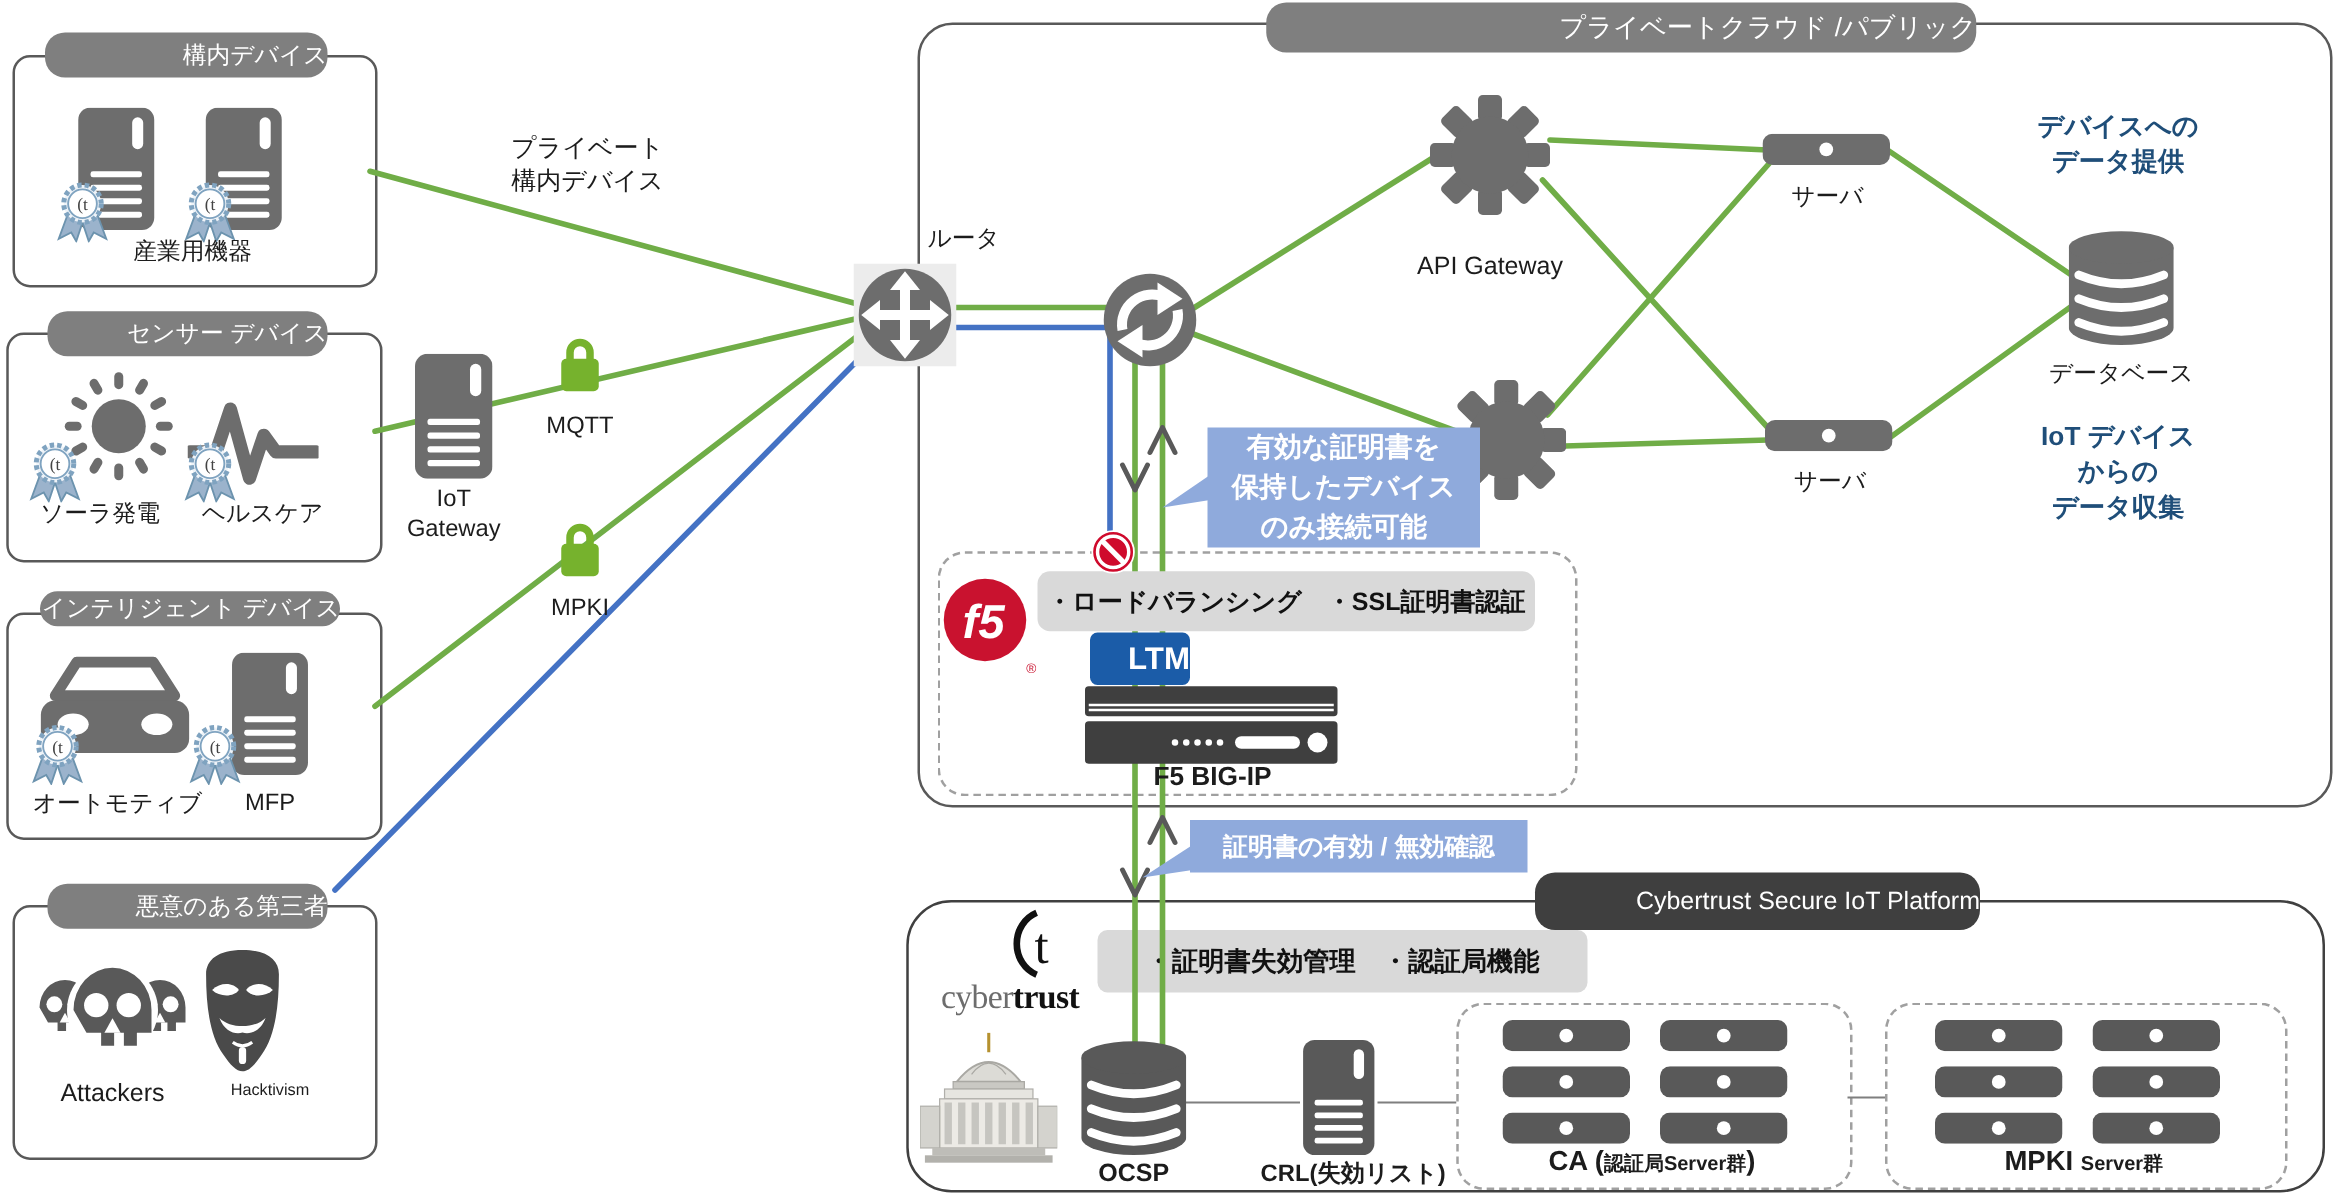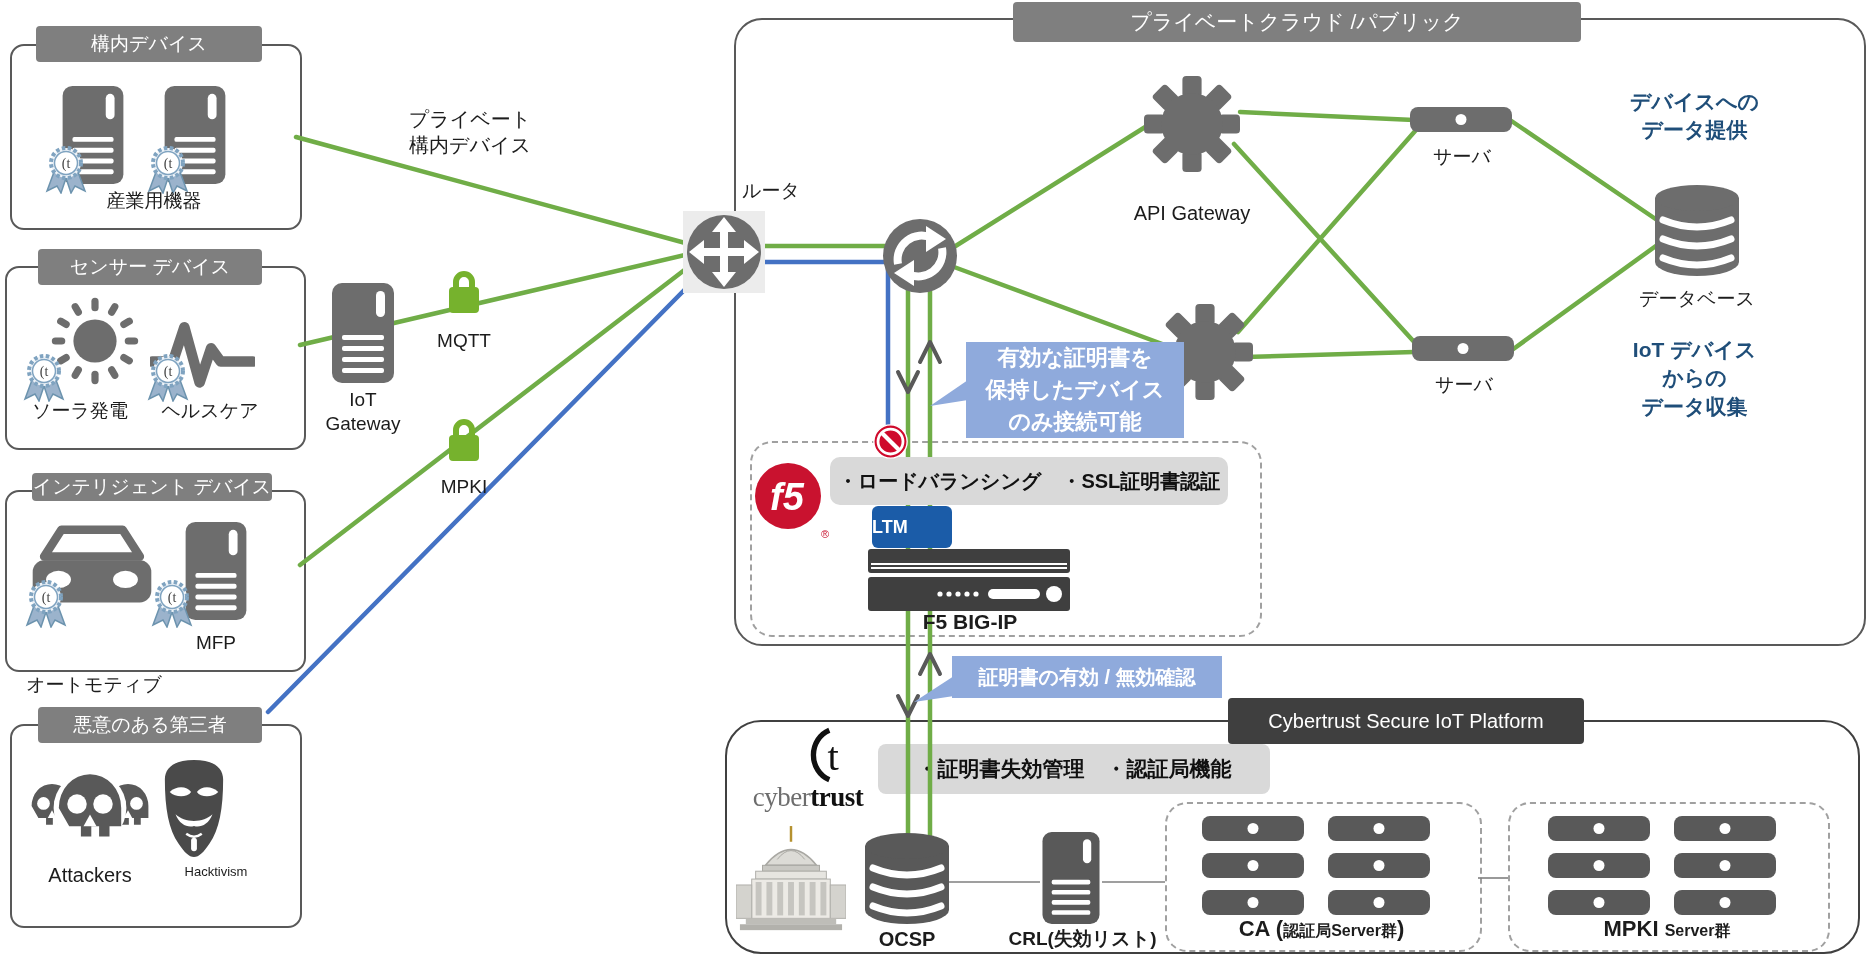--- a/index.html
+++ b/index.html
@@ -1,19 +1,19 @@
 <!DOCTYPE html>
 <html style="--green: #70ad47; --blue: #4472c4; --lock-green: #76b22d; --pill-gray: #7f7f7f; --dark-pill: #3f3f3f; --callout-blue: #8faadc; --note-blue: #1f4e79; --ltm-blue: #1b5ca8; --bar-gray: #d9d9d9;"><head>
 <meta charset="utf-8">
 <style>
   html,body{margin:0;padding:0;background:#fff;font-family:"Liberation Sans","DejaVu Sans",sans-serif;color:#222;}
   #canvas{position:relative;width:1867px;height:955px;overflow:hidden;background:#fff;}
   .abs{position:absolute;}
   .box{border:2px solid #595959;border-radius:14px;background:transparent;z-index:0;}
-  .pill{background:var(--pill-gray,#7f7f7f);border-radius:4px;color:#fff;display:flex;align-items:center;justify-content:center;font-size:19px;z-index:4;}
+  .pill{background:var(--pill-gray,#7f7f7f);border-radius:16px;color:#fff;display:flex;align-items:center;justify-content:flex-end;font-size:19px;z-index:4;}
   .pill-dark{background:var(--dark-pill,#3f3f3f);}
   .lbl{font-size:19px;text-align:center;color:#1c1c1c;z-index:4;}
   .pre{white-space:pre-line;}
   .bold{font-weight:bold;}
   .note{color:var(--note-blue,#1f4e79);font-weight:bold;font-size:21px;text-align:center;line-height:1.35;z-index:4;}
   .callout{background:var(--callout-blue,#8faadc);color:#fff;font-weight:bold;display:flex;align-items:center;justify-content:center;text-align:center;z-index:5;}
   .graybar{background:var(--bar-gray,#d9d9d9);border-radius:10px;display:flex;align-items:center;justify-content:center;font-weight:bold;font-size:20px;color:#111;}
   .dashbox{border:2px dashed #a0a0a0;border-radius:22px;z-index:0;background:transparent;}
   .ic-gray{color:#6d6d6d;}
   .ic-dark{color:#595959;}
@@ -269,21 +269,21 @@
     </svg>
   <svg class="abs z3 ic-gray" style="left:185px;top:522px" width="62" height="98">
       <use href="#sym-server"></use>
     </svg>
   <svg class="abs z4" style="left:24px;top:576px" width="44" height="52">
       <use href="#sym-badge"></use>
     </svg>
   <svg class="abs z4" style="left:150px;top:576px" width="44" height="52">
       <use href="#sym-badge"></use>
     </svg>
-  <div class="abs lbl" style="left:14px;top:630px;width:160px;margin-top:42px;">オートモティブ</div>
+  <div class="abs lbl" style="left:14px;top:630px;width:160px;">オートモティブ</div>
   <div class="abs lbl" style="left:185px;top:632px;width:62px;">MFP</div>
 
   <div class="abs box" style="left:10px;top:724px;width:288px;height:200px;"></div>
   <div class="abs pill" style="left:38px;top:707px;width:224px;height:36px;">
       <span>悪意のある第三者</span>
     </div>
   <svg class="abs z3" style="left:28px;top:760px" width="124" height="104">
       <use href="#sym-skulls"></use>
     </svg>
   <svg class="abs z3" style="left:155px;top:758px" width="78" height="101">
@@ -370,21 +370,21 @@
 
   <div class="abs dashbox" style="left:750px;top:441px;width:508px;height:192px;"></div>
   <svg class="abs z4" style="left:751px;top:456px" width="78" height="88" viewBox="0 0 78 88">
     <circle cx="37" cy="40" r="33" fill="#c9122f"></circle>
     <text x="19" y="54" font-size="38" font-weight="bold" font-style="italic" fill="#fff" font-family="Liberation Sans,sans-serif">f5</text>
     <text x="70" y="82" font-size="11" fill="#c9122f">®</text>
   </svg>
   <div class="abs graybar z3" style="left:830px;top:457px;width:398px;height:48px;">
       <span>・ロードバランシング　・SSL証明書認証</span>
     </div>
-  <div class="abs z3" style="left:872px;top:506px;width:80px;height:42px;background:var(--ltm-blue,#1b5ca8);border-radius:6px;display:flex;align-items:center;justify-content:flex-start;color:#fff;font-weight:bold;font-size:18px;">
+  <div class="abs z3" style="left:872px;top:506px;width:80px;height:42px;background:var(--ltm-blue,#1b5ca8);border-radius:6px;display:flex;align-items:center;justify-content:flex-end;color:#fff;font-weight:bold;font-size:25px;">
       <span>LTM</span>
     </div>
   <div class="abs appl" style="left:868px;top:549px;width:202px;height:24px;">
     <div style="position:absolute;left:3px;right:3px;bottom:4px;height:2px;background:#fff;"></div>
     <div style="position:absolute;left:3px;right:3px;bottom:8px;height:2px;background:#fff;"></div>
   </div>
   <div class="abs appl" style="left:868px;top:577px;width:202px;height:34px;">
     <svg width="202" height="34">
       <circle cx="72" cy="17" r="2.6" fill="#fff"></circle>
         <circle cx="81" cy="17" r="2.6" fill="#fff"></circle>

